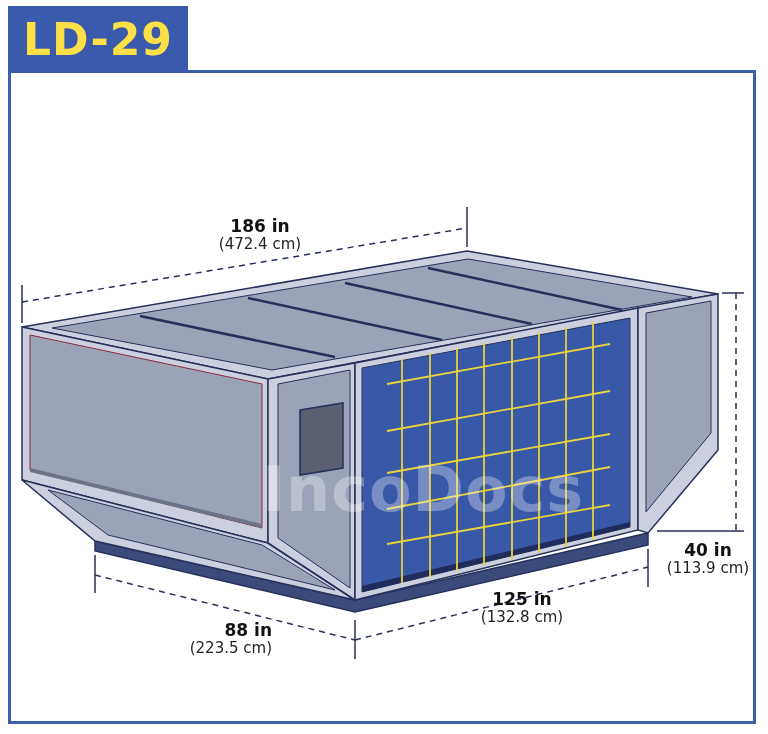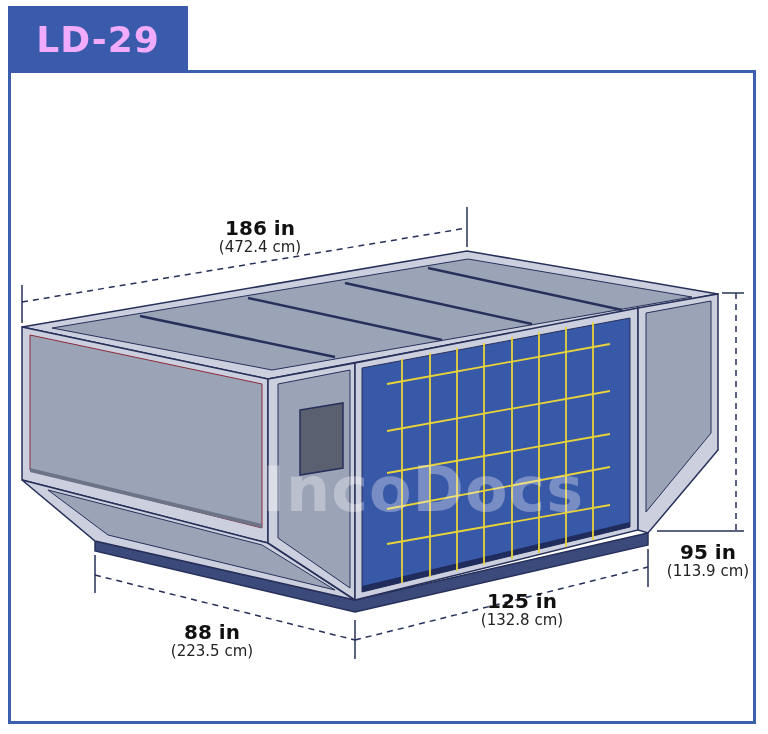--- a/index.html
+++ b/index.html
@@ -1,22 +1,22 @@
 <!DOCTYPE html>
 <html><head>
   <meta charset="utf-8">
   <style>
     html, body { margin: 0; padding: 0; background: #ffffff; }
     body { width: 768px; height: 734px; position: relative; overflow: hidden; font-family: "Liberation Sans", "DejaVu Sans", sans-serif; }
     .frame { position: absolute; left: 8px; top: 70px; width: 748px; height: 654px; border: 3px solid #3a5fad; box-sizing: border-box; }
     .title-tab { position: absolute; left: 8px; top: 6px; width: 180px; height: 67px; background: #3a5bab; display: flex; align-items: center; justify-content: center; }
-    .title-text { color: #f0abfc; font-weight: bold; font-size: 36px; letter-spacing: 1px; font-family: "DejaVu Sans", sans-serif; }
+    .title-text { color: #fde047; font-weight: bold; font-size: 44px; letter-spacing: 1px; font-family: "DejaVu Sans", sans-serif; }
     svg.diagram { position: absolute; left: 0; top: 0; }
     .dim { position: absolute; text-align: center; color: #111; line-height: 1.1; }
-    .dim .in { font-weight: bold; font-size: 20px; font-family: "DejaVu Sans", sans-serif; }
+    .dim .in { font-weight: bold; font-size: 17px; font-family: "DejaVu Sans", sans-serif; }
     .dim .cm { font-size: 15px; font-family: "DejaVu Sans", sans-serif; color: #222; }
     .watermark { position: absolute; left: 262px; top: 408px; font-family: "DejaVu Sans", sans-serif; font-size: 62px; font-weight: bold; color: rgba(255,255,255,0.32); letter-spacing: 1px; pointer-events: none; margin-top: 45px; }
   </style>
 </head>
 <body>
 
 <div class="frame"></div>
 <div class="title-tab">
   <span class="title-text">LD-29</span>
 </div>
@@ -90,25 +90,25 @@
 </svg>
 
 <div class="watermark">IncoDocs</div>
 
 <div class="dim" style="left:200px; top:217px; width:120px;">
   <div class="in">186 in</div>
   <div class="cm">(472.4 cm)</div>
 </div>
 
 <div class="dim" style="left:656px; top:541px; width:104px;">
-  <div class="in">95 in</div>
+  <div class="in">40 in</div>
   <div class="cm">(113.9 cm)</div>
 </div>
 
-<div class="dim" style="left:152px; top:621px; width:120px;">
+<div class="dim" style="left:152px; top:621px; width:120px;text-align:right;">
   <div class="in">88 in</div>
   <div class="cm">(223.5 cm)</div>
 </div>
 
 <div class="dim" style="left:462px; top:590px; width:120px;">
   <div class="in">125 in</div>
   <div class="cm">(132.8 cm)</div>
 </div>
 
 </body></html>

